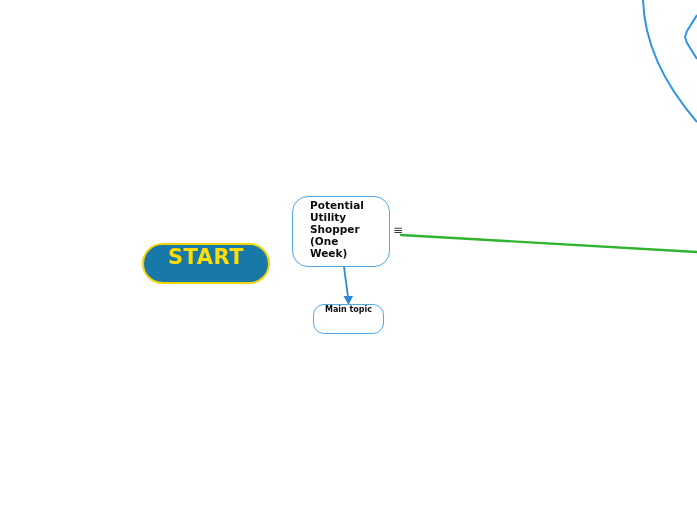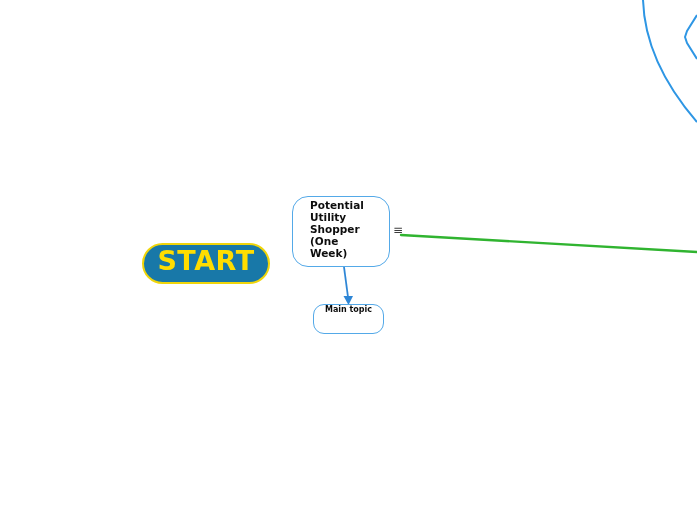--- a/index.html
+++ b/index.html
@@ -53,21 +53,21 @@
   .start-node {
     left: 142px; top: 243px;
     width: 128px; height: 41px;
     background: var(--start-fill, #1878a8);
     border: 2.5px solid var(--accent-yellow, #f0d50a);
     border-radius: 21px;
     justify-content: center;
   }
   .start-node .label {
     color: var(--start-text, #ffdd00);
-    font-size: 27px;
+    font-size: 21px;
     font-weight: bold;
     letter-spacing: 0.5px;
   }
   .root-node {
     left: 292px; top: 196px;
     width: 98px; height: 71px;
     border-radius: 16px;
     padding: 2px 4px 2px 17px;
   }
   .root-node .label {

